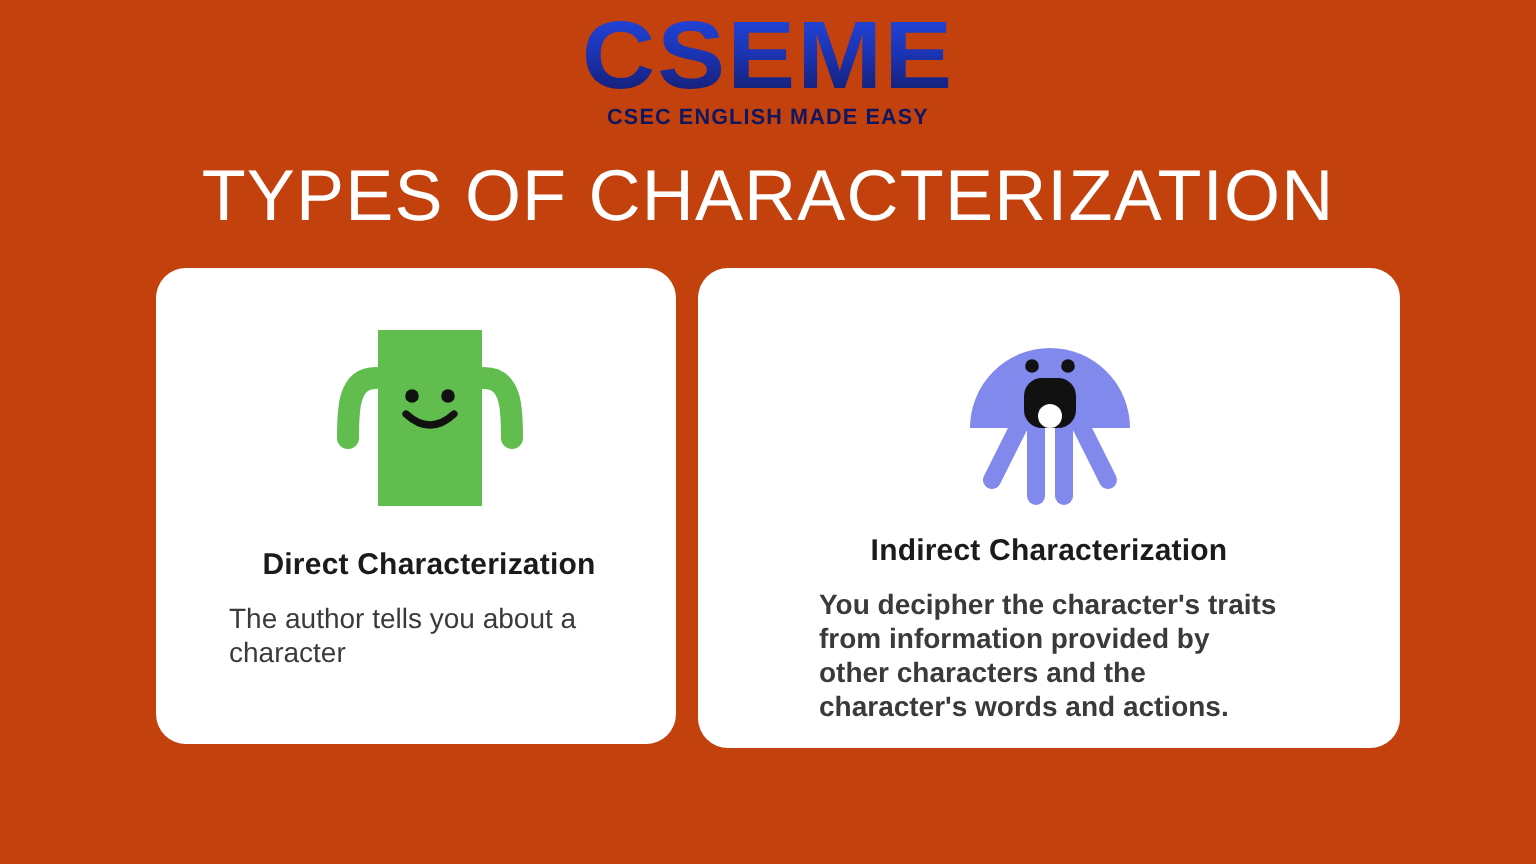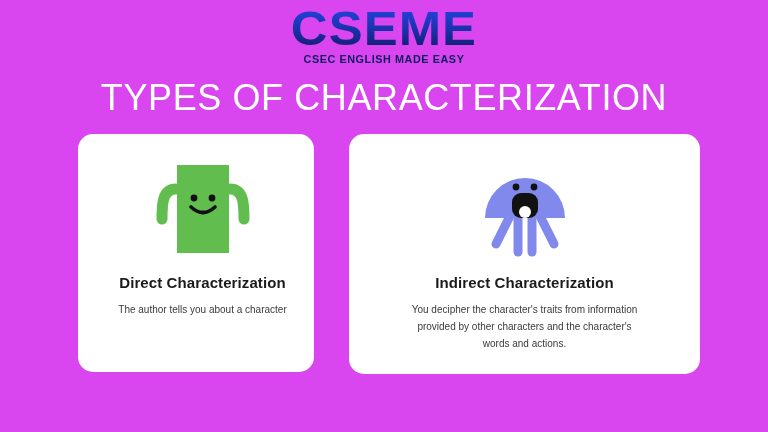--- a/index.html
+++ b/index.html
@@ -10,21 +10,21 @@
     width: 768px;
     height: 432px;
     overflow: hidden;
     font-family: "Liberation Sans", sans-serif;
     background: #ef4a9b;
   }
   .slide {
     position: relative;
     width: 768px;
     height: 432px;
-    background: #d946ef;
+    background: #c2410c;
   }
 
   
   .brand {
     position: absolute;
     top: 4px;
     left: 0;
     width: 768px;
     text-align: center;
   }
@@ -80,46 +80,46 @@
   }
   .card {
     background: #ffffff;
     border-radius: 15px;
     box-sizing: border-box;
     padding: 22px 18px 18px 18px;
     display: flex;
     flex-direction: column;
     align-items: center;
   }
-  .card-left  { width: 236px; height: 238px; padding-left: 31px; }
+  .card-left  { width: 260px; height: 238px; padding-left: 31px; }
   .card-right { width: 351px; height: 240px; }
 
   .art {
     height: 110px;
     display: flex;
     align-items: center;
     justify-content: center;
   }
   .card-title {
     margin-top: 8px;
     font-size: 15px;
     font-weight: bold;
     color: #1b1b1b;
     text-align: center;
     letter-spacing: 0.1px;
   }
   .card-desc {
     margin-top: 10px;
-    font-size: 10px;
+    font-size: 14px;
     line-height: 17px;
     color: #3a3a3a;
-    text-align: center;
+    text-align: left;
     max-width: 200px;
   }
-  .card-right .card-desc { max-width: 230px; }
+  .card-right .card-desc { max-width: 230px; font-weight: bold; }
 </style>
 </head>
 <body>
 
 <div class="slide">
 
   <div class="brand">
     <span class="brand-word">CSEME</span>
     <span class="brand-tagline">CSEC ENGLISH MADE EASY</span>
   </div>

